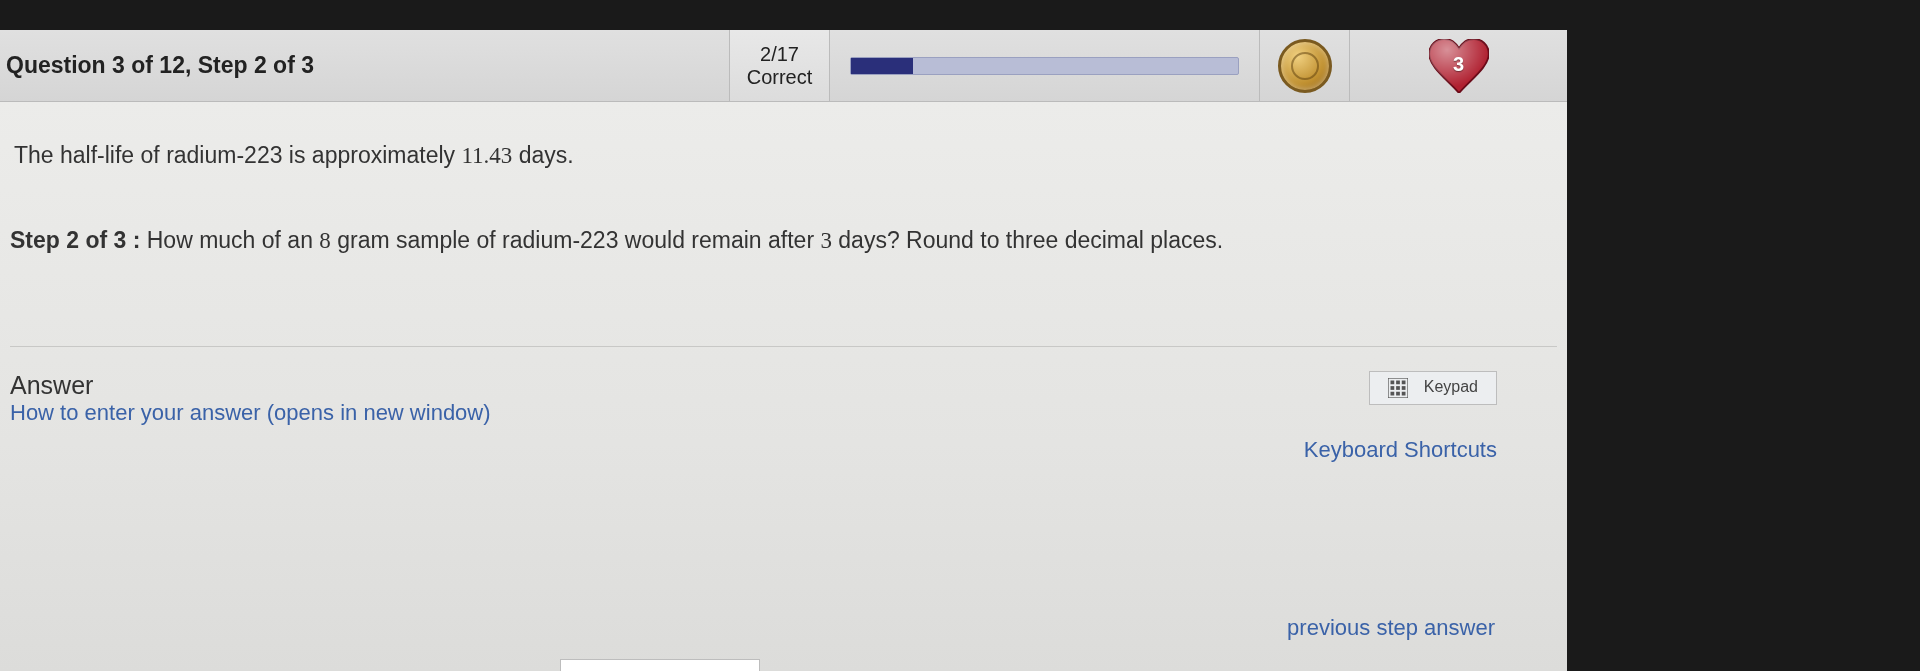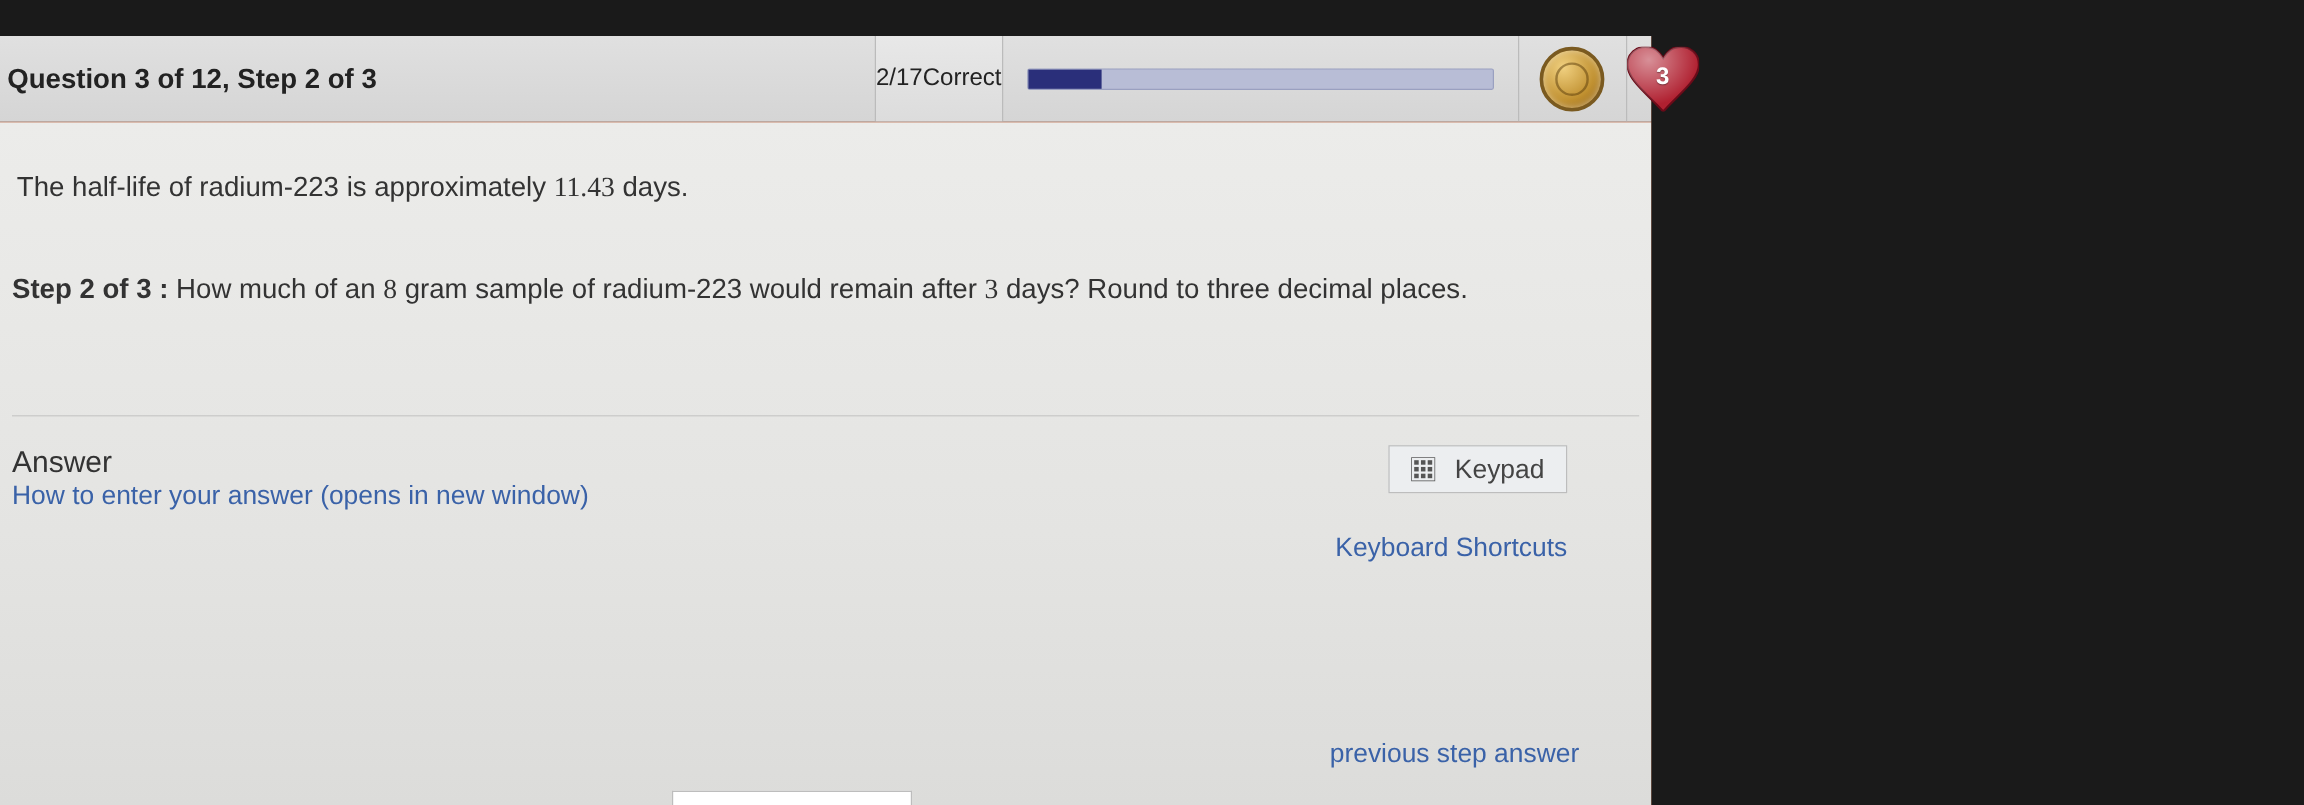--- a/index.html
+++ b/index.html
@@ -10,22 +10,22 @@
     height: 671px;
     overflow: hidden;
     color: #333;
   }
   .outer {
     background: #1a1a1a;
     padding-top: 30px;
     height: 100%;
   }
   .app {
-    background: #c2410c;
-    width: 1376px;
+    background: #6d28d9;
+    width: 1567px;
     height: 641px;
     margin-left: 0;
     position: relative;
   }
   .header {
     display: flex;
     align-items: stretch;
     height: 72px;
     background: linear-gradient(#e0e0e0,#d5d5d5);
     border-bottom: 1px solid #bbb;
@@ -36,20 +36,21 @@
     align-items: center;
     padding-left: 6px;
     font-weight: 700;
     font-size: 23px;
     color: #222;
     border-right: 1px solid #bbb;
   }
   .score-box {
     flex: 0 0 100px;
     display: flex;
+    flex-direction: column;
     justify-content: center;
     align-items: center;
     font-size: 20px;
     color: #222;
     border-right: 1px solid #bbb;
     background: linear-gradient(#e8e8e8,#dcdcdc);
   }
   .score-box .frac { font-weight: 400; }
   .score-box .lbl { font-weight: 400; }
   .progress-cell {
@@ -147,39 +148,38 @@
   .how-link {
     font-size: 22px;
     color: #3a62a8;
     cursor: pointer;
   }
   .answer-right {
     text-align:right;
   }
   .keypad-btn{
     display:inline-flex;
-    align-items:center;
     gap:16px;
     padding:6px 18px;
     background:#eceef0;
     border:1px solid #bdbdbd;
-    font-size:22px;
+    font-size:16px;
     color:#444;
     cursor:pointer;
   }
   .keypad-btn svg{ width:20px; height:20px; }
   .kbd-short{
     font-size:22px;
     color:#3a62a8;
     margin-top:32px;
     cursor:pointer;
   }
   .prev-step{
     position:absolute;
-    right: 60px;
+    right: 72px;
     bottom: 30px;
     font-size:22px;
     color:#3a62a8;
     cursor:pointer;
   }
   .input-hint{
     position:absolute;
     bottom:0; left:560px;
     width:200px; height:12px;
     border:1px solid #bdbdbd;

